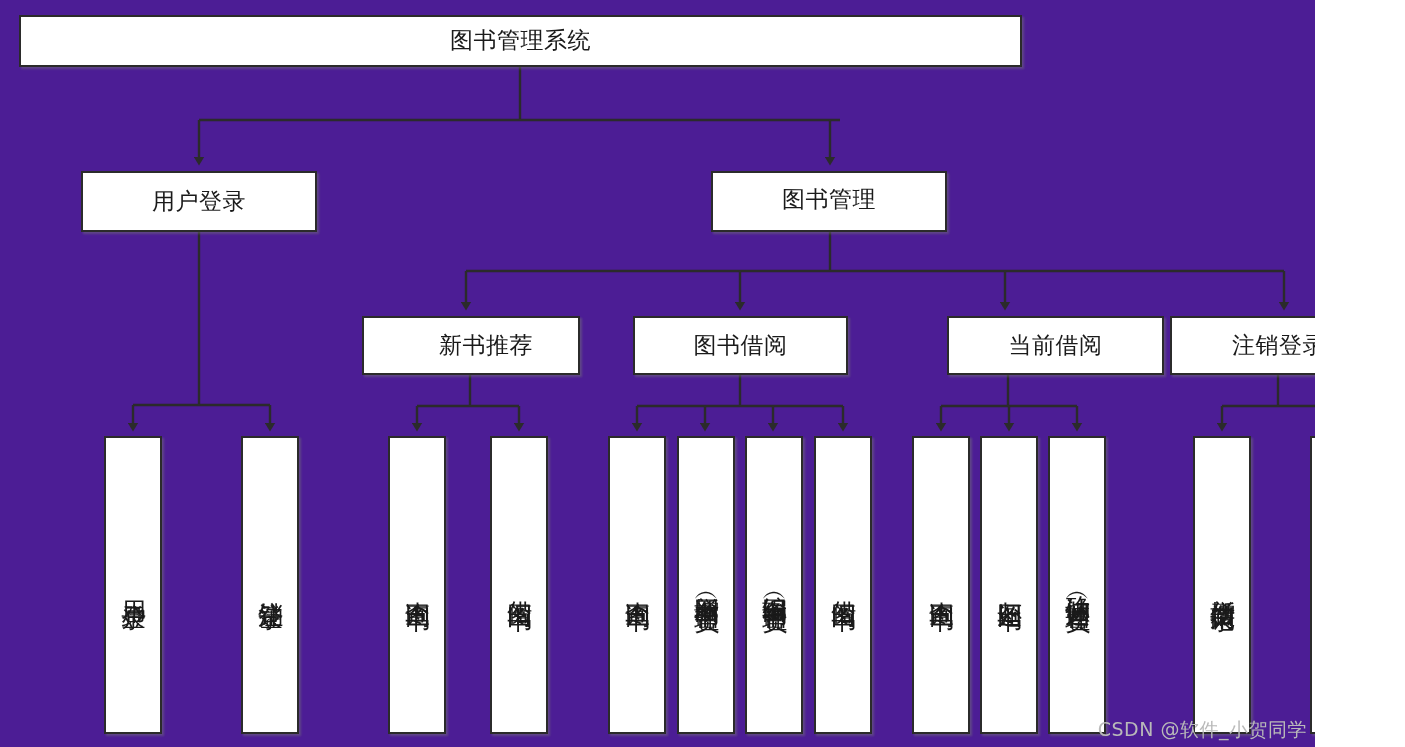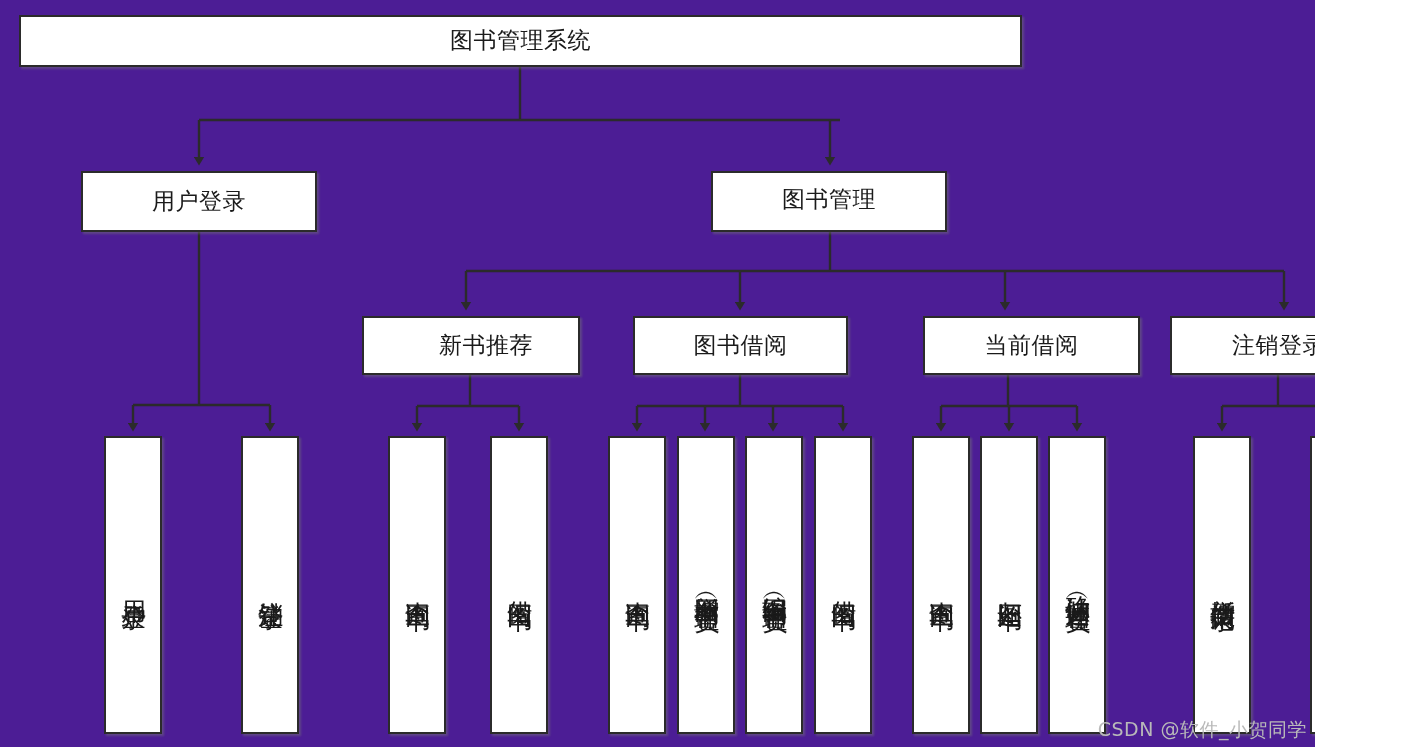--- a/index.html
+++ b/index.html
@@ -145,21 +145,21 @@
   </div>
 
   <div class="node horiz" style="left:362px; top:316px; width:218px; height:59px;padding-left:30px;">
     <span class="node-label">新书推荐</span>
   </div>
 
   <div class="node horiz" style="left:633px; top:316px; width:215px; height:59px;">
     <span class="node-label">图书借阅</span>
   </div>
 
-  <div class="node horiz" style="left:923px; top:316px; width:217px; height:59px;">
+  <div class="node horiz" style="left:947px; top:316px; width:217px; height:59px;">
     <span class="node-label">当前借阅</span>
   </div>
 
   <div class="node horiz" style="left:1170px; top:316px; width:218px; height:59px;">
     <span class="node-label">注销登录</span>
   </div>
 
   <div class="node vert" style="left:104px; top:436px; width:58px; height:298px;">
     <span class="node-label">用户登录</span>
   </div>

